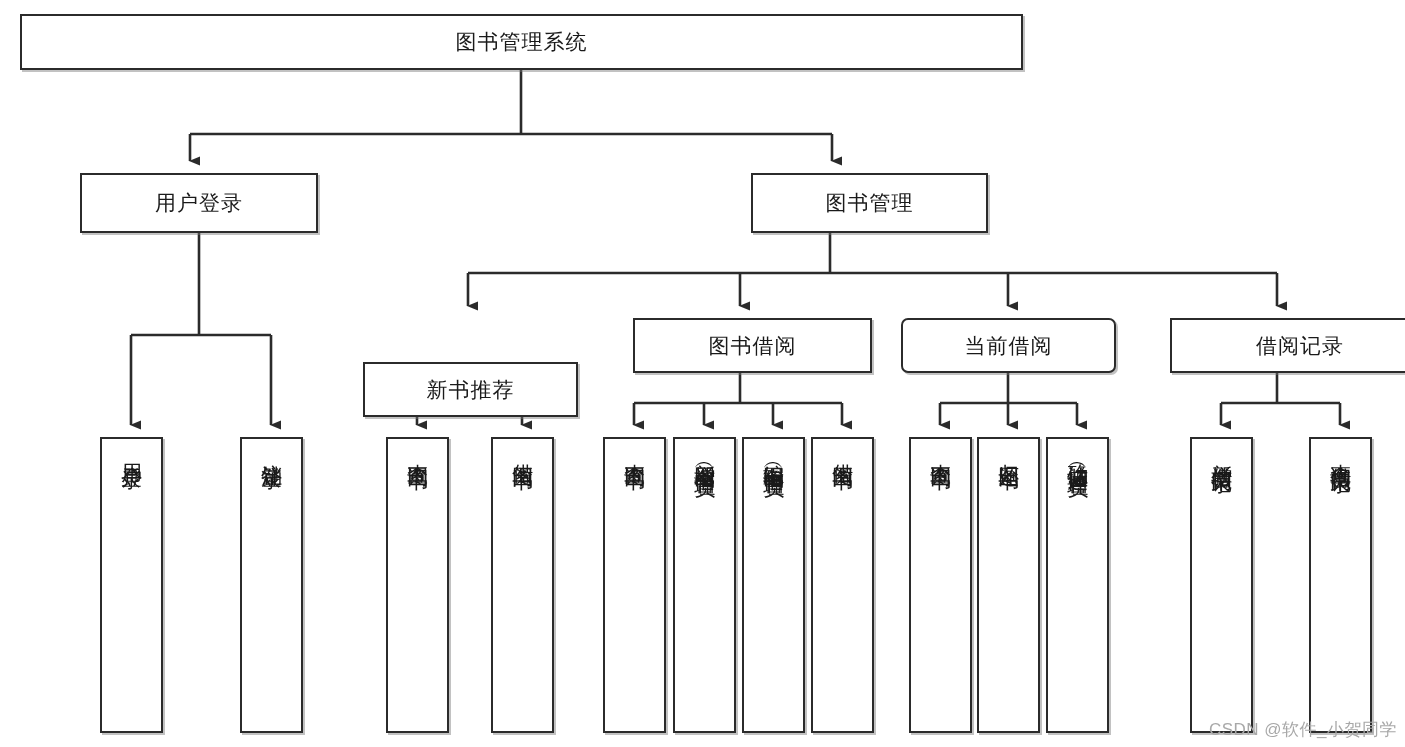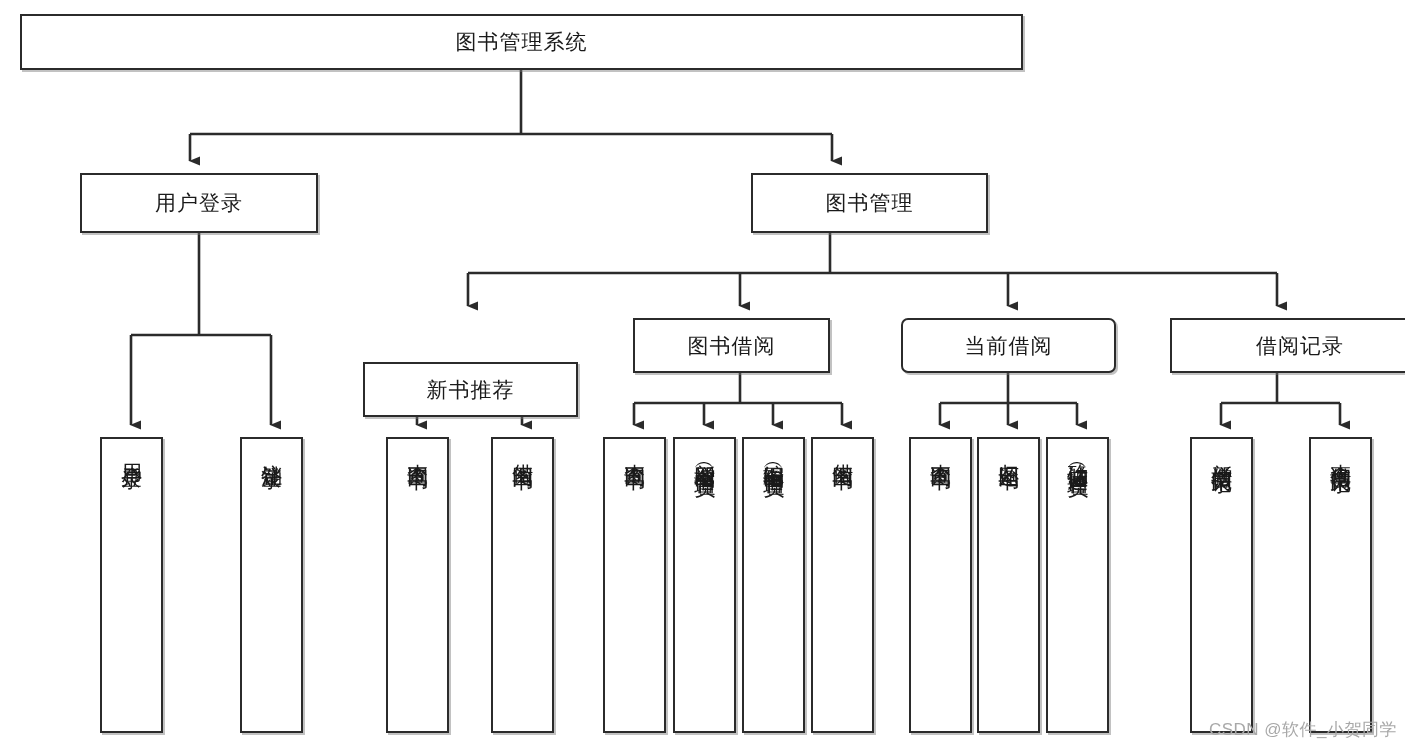--- a/index.html
+++ b/index.html
@@ -128,21 +128,21 @@
   <div class="node h" style="left:80px; top:173px; width:238px; height:60px;">
     <span>用户登录</span>
   </div>
   <div class="node h" style="left:711px; top:173px; width:237px; height:60px;margin-left:40px;">
     <span>图书管理</span>
   </div>
 
   <div class="node h" style="left:363px; top:318px; width:215px; height:55px;margin-top:44px;">
     <span>新书推荐</span>
   </div>
-  <div class="node h" style="left:633px; top:318px; width:197px; height:55px;">
+  <div class="node h" style="left:633px; top:318px; width:239px; height:55px;">
     <span>图书借阅</span>
   </div>
   <div class="node h" style="left:901px; top:318px; width:215px; height:55px;border-radius:7px;">
     <span>当前借阅</span>
   </div>
   <div class="node h" style="left:1170px; top:318px; width:260px; height:55px;">
     <span>借阅记录</span>
   </div>
 
   <div class="node v" style="left:100px; top:437px; width:63px; height:296px;">

